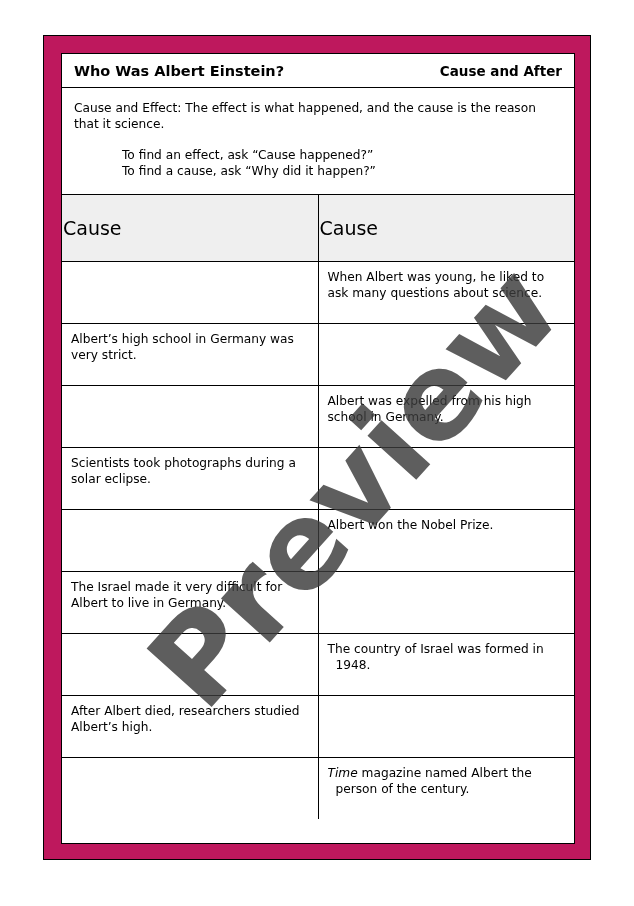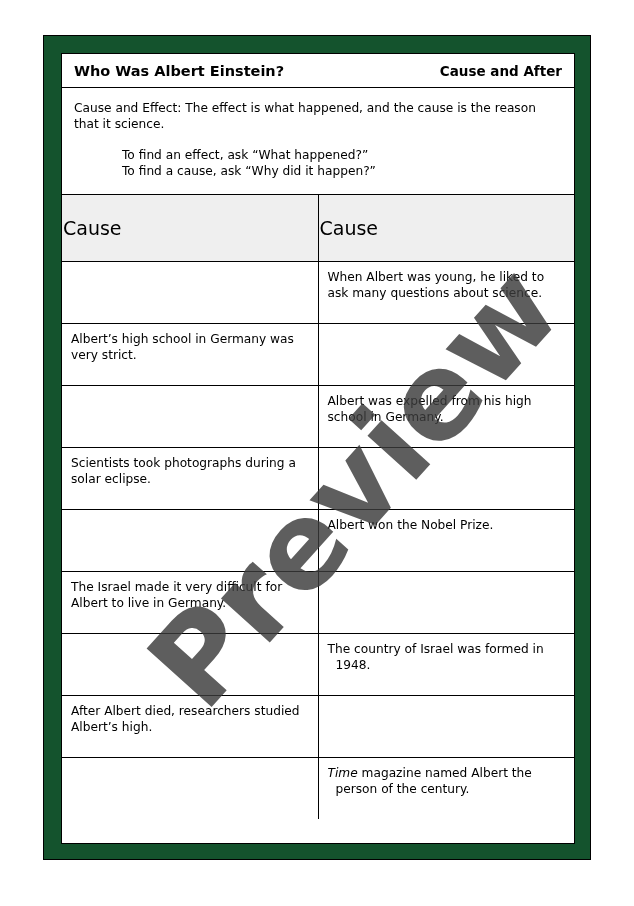--- a/index.html
+++ b/index.html
@@ -15,21 +15,21 @@
     overflow: hidden;
   }
   .page {
     position: absolute;
     left: 43px;
     top: 35px;
     width: 548px;
     height: 825px;
     border: 1px solid #000000;
     box-sizing: border-box;
-    background: #14532d;
+    background: #be185d;
   }
   .worksheet {
     position: absolute;
     left: 17px;
     top: 17px;
     width: 514px;
     height: 791px;
     border: 1px solid #000000;
     box-sizing: border-box;
     background: #ffffff;
@@ -144,21 +144,21 @@
   <div class="worksheet">
 
     <div class="header">
       <div class="title">Who Was Albert Einstein?</div>
       <div class="subject">Cause and After</div>
     </div>
 
     <div class="instructions">
       <p class="intro">Cause and Effect: The effect is what happened, and the cause is the reason that it science.</p>
       <div class="qlines">
-        <div class="qline">To find an effect, ask “What happened?”</div>
+        <div class="qline">To find an effect, ask “Cause happened?”</div>
         <div class="qline">To find a cause, ask “Why did it happen?”</div>
       </div>
     </div>
 
     <table class="ce-table">
       <colgroup>
         <col style="width:50%">
         <col style="width:50%">
       </colgroup>
       <thead>

